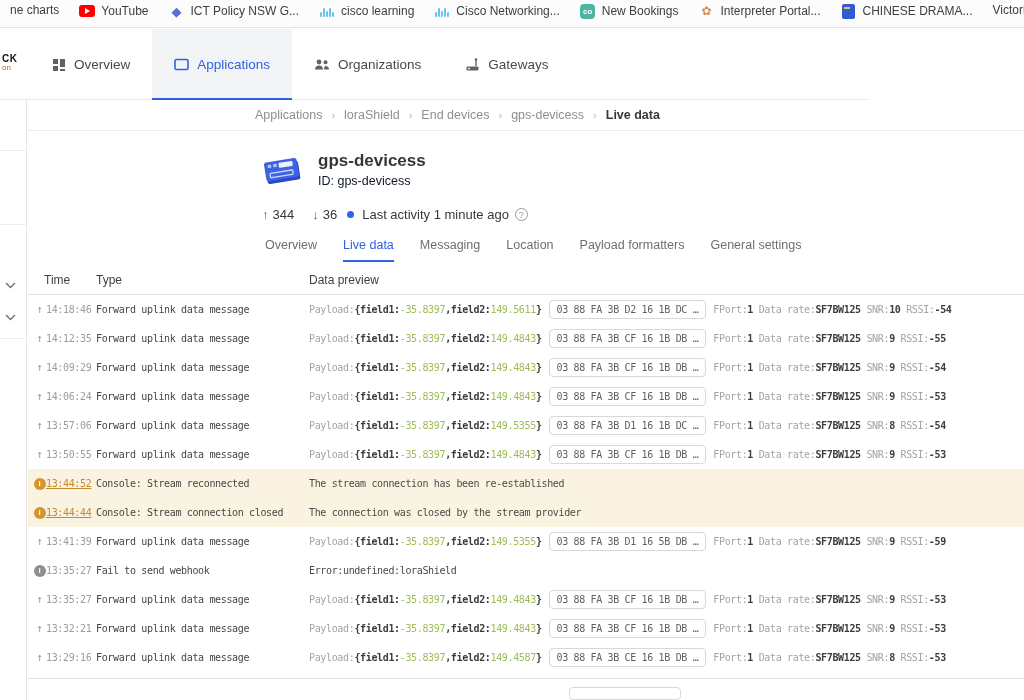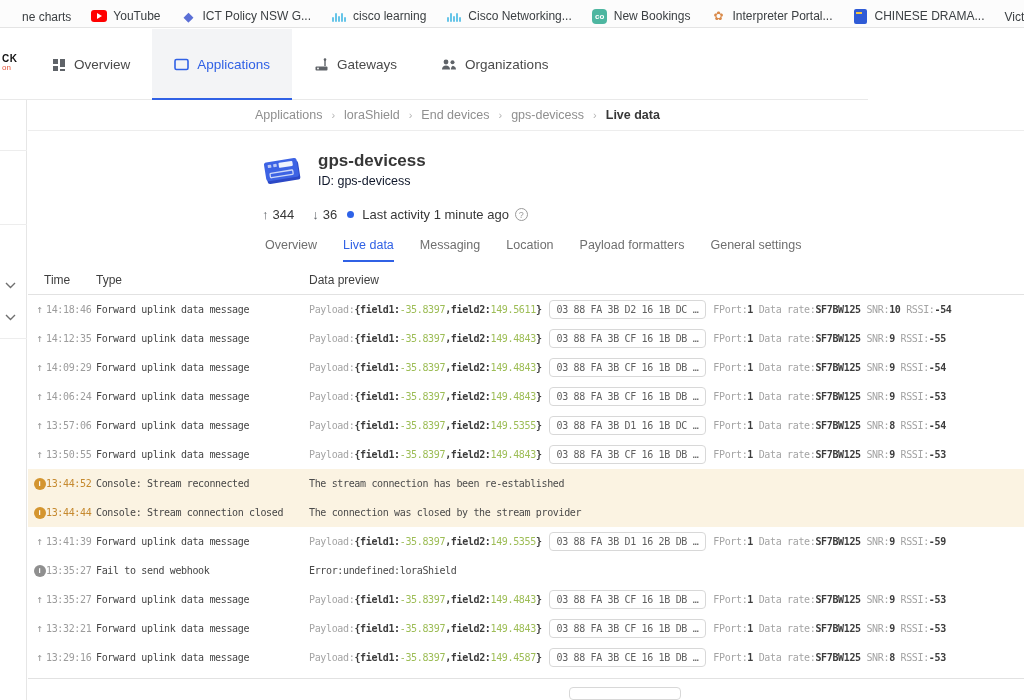--- a/index.html
+++ b/index.html
@@ -1,22 +1,22 @@
 <!DOCTYPE html>
 <html><head>
 <meta charset="utf-8">
 <style>
   * { margin:0; padding:0; box-sizing:border-box; }
   html,body { width:1024px; height:700px; overflow:hidden; background:#fff;
               font-family:"Liberation Sans", sans-serif; }
 
   
   .bookmarks-bar { position:absolute; left:0; top:0; width:1024px; height:28px;
-    background:#fcfcfc; border-bottom:1px solid #e4e4e4; display:flex; align-items:flex-end;
-    padding-left:14px; gap:4px; overflow:hidden; }
+    background:#fcfcfc; border-bottom:1px solid #e4e4e4; display:flex; align-items:flex-start;
+    padding-left:2px; gap:4px; overflow:hidden; }
   .bm-item { display:flex; align-items:center; gap:6px; padding:3px 8px; border-radius:6px;
     font-size:12px; color:#3c4043; white-space:nowrap; cursor:pointer; }
   .bm-ico { width:16px; height:16px; display:inline-flex; align-items:center; justify-content:center;
     font-size:11px; flex:0 0 auto; }
   .ico-youtube { width:16px; height:12px; background:#f00; border-radius:3px; position:relative; }
   .ico-youtube::after { content:""; position:absolute; left:6px; top:3px; border-left:5px solid #fff;
     border-top:3px solid transparent; border-bottom:3px solid transparent; }
   .ico-gem { color:#5b6fd6; font-size:13px; }
   .ico-cisco { display:flex; gap:1px; align-items:flex-end; height:11px; }
   .ico-cisco i { display:block; width:2px; background:#66c5e8; border-radius:1px; }
@@ -85,21 +85,21 @@
     font-family:"DejaVu Sans Mono", monospace; font-size:10px; letter-spacing:-0.35px; }
   .event-row.highlight { background:#fbf3e2; }
   .col-icon { width:13px; margin-left:5px; text-align:center; flex:0 0 auto; }
   .arrow-up { color:#9c9c9c; font-size:11px; }
   .info-dot { display:inline-flex; width:12px; height:12px; border-radius:50%; color:#fff;
     font-size:8px; font-weight:bold; align-items:center; justify-content:center;
     font-family:"Liberation Sans", sans-serif; font-style:normal; }
   .info-dot.orange { background:#d4952f; }
   .info-dot.gray { background:#8f8f8f; }
   .col-time { width:50px; color:#9c9c9c; flex:0 0 auto; }
-  .highlight .col-time { color:#c5892e; }
+  .highlight .col-time { color:#c5892e;text-decoration:underline; }
   .col-type { width:213px; color:#454545; flex:0 0 auto; }
   .col-preview { flex:1; display:flex; align-items:center; white-space:nowrap; overflow:hidden; }
   .mlabel { color:#a3a3a3; }
   .mbold { color:#3c3c3c; font-weight:bold; }
   .mgreen { color:#9dbd56; }
   .mtext { color:#4a4a4a; }
   .hex-box { border:1px solid #d8d8d8; border-radius:4px; background:#fff; color:#5f5f5f;
     padding:3px 7px; margin:0 7px; cursor:pointer; }
   .partial-sep { border-top:1px solid #e2e2e2; margin-top:6px; height:40px; align-items:flex-start; }
   .partial-sep .hex-box { margin-top:8px; min-width:112px; min-height:13px; }
@@ -190,39 +190,39 @@
       <div class="nav-tab active">
         <span class="nico">
           <svg width="15" height="13" viewBox="0 0 15 13" fill="none" stroke="currentColor" stroke-width="1.6">
             <rect x="1" y="1.5" width="13" height="10" rx="1.5"></rect>
           </svg>
         </span>
         <span>Applications</span>
       </div>
       <div class="nav-tab">
         <span class="nico">
+          <svg width="16" height="13" viewBox="0 0 16 13" fill="currentColor">
+            <circle cx="5" cy="4" r="2.4"></circle>
+            <path d="M1 11.5c0-2.4 1.8-4 4-4s4 1.6 4 4z"></path>
+            <circle cx="11.5" cy="4.2" r="2"></circle>
+            <path d="M9.8 11.5c.3-2 1-3.3 2-3.7 1.7.2 3.2 1.7 3.2 3.7z"></path>
+          </svg>
+        </span>
+        <span>Organizations</span>
+      </div>
+      <div class="nav-tab">
+        <span class="nico">
           <svg width="15" height="14" viewBox="0 0 15 14" fill="currentColor">
             <rect x="1.5" y="8.5" width="12" height="4" rx="1"></rect>
             <rect x="10.3" y="2" width="1.4" height="6"></rect>
             <circle cx="11" cy="1.6" r="1.3"></circle>
             <circle cx="4" cy="10.5" r="0.9" fill="#fff"></circle>
           </svg>
         </span>
         <span>Gateways</span>
-      </div>
-      <div class="nav-tab">
-        <span class="nico">
-          <svg width="16" height="13" viewBox="0 0 16 13" fill="currentColor">
-            <circle cx="5" cy="4" r="2.4"></circle>
-            <path d="M1 11.5c0-2.4 1.8-4 4-4s4 1.6 4 4z"></path>
-            <circle cx="11.5" cy="4.2" r="2"></circle>
-            <path d="M9.8 11.5c.3-2 1-3.3 2-3.7 1.7.2 3.2 1.7 3.2 3.7z"></path>
-          </svg>
-        </span>
-        <span>Organizations</span>
       </div>
     </div>
 </div>
 
 <div class="left-strip">
   <div class="strip-line" style="top:50px"></div>
   <div class="strip-line" style="top:124px"></div>
   <div class="strip-line" style="top:238px"></div>
   <div class="strip-chevron" style="top:175px">
     <svg width="11" height="7" viewBox="0 0 11 7">
@@ -465,21 +465,21 @@
         <span class="col-type">Forward uplink data message</span>
         <div class="col-preview">
           <span class="mlabel">Payload: </span>
           <span class="mbold">{ </span>
           <span class="mbold">field1: </span>
           <span class="mgreen">-35.8397</span>
           <span class="mbold">, </span>
           <span class="mbold">field2: </span>
           <span class="mgreen">149.5355</span>
           <span class="mbold"> }</span>
-          <span class="hex-box">03 88 FA 3B D1 16 2B DB …</span>
+          <span class="hex-box">03 88 FA 3B D1 16 5B DB …</span>
           <span class="mlabel">FPort: </span>
           <span class="mbold">1</span>
           <span class="mlabel">&nbsp;Data rate: </span>
           <span class="mbold">SF7BW125</span>
           <span class="mlabel">&nbsp;SNR: </span>
           <span class="mbold">9</span>
           <span class="mlabel">&nbsp;RSSI: </span>
           <span class="mbold">-59</span>
         </div>
       </div>

